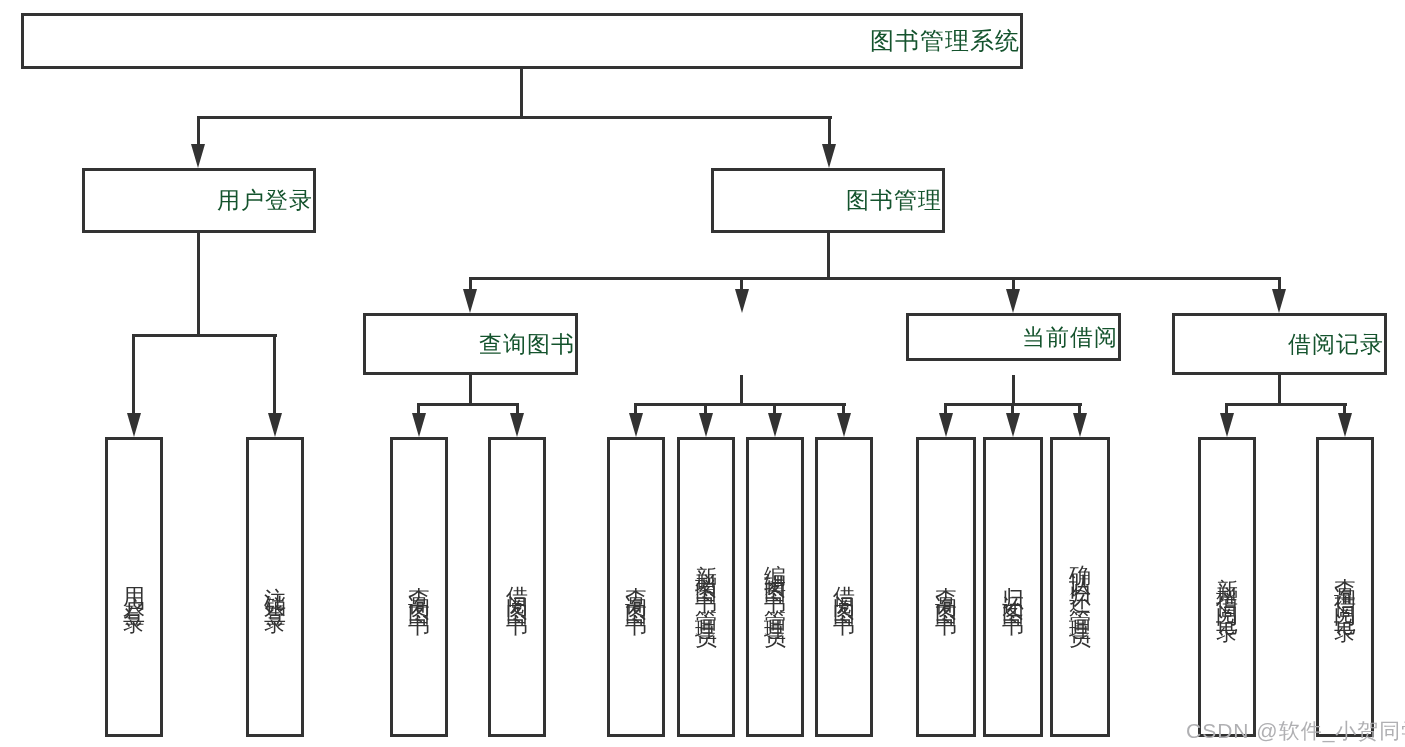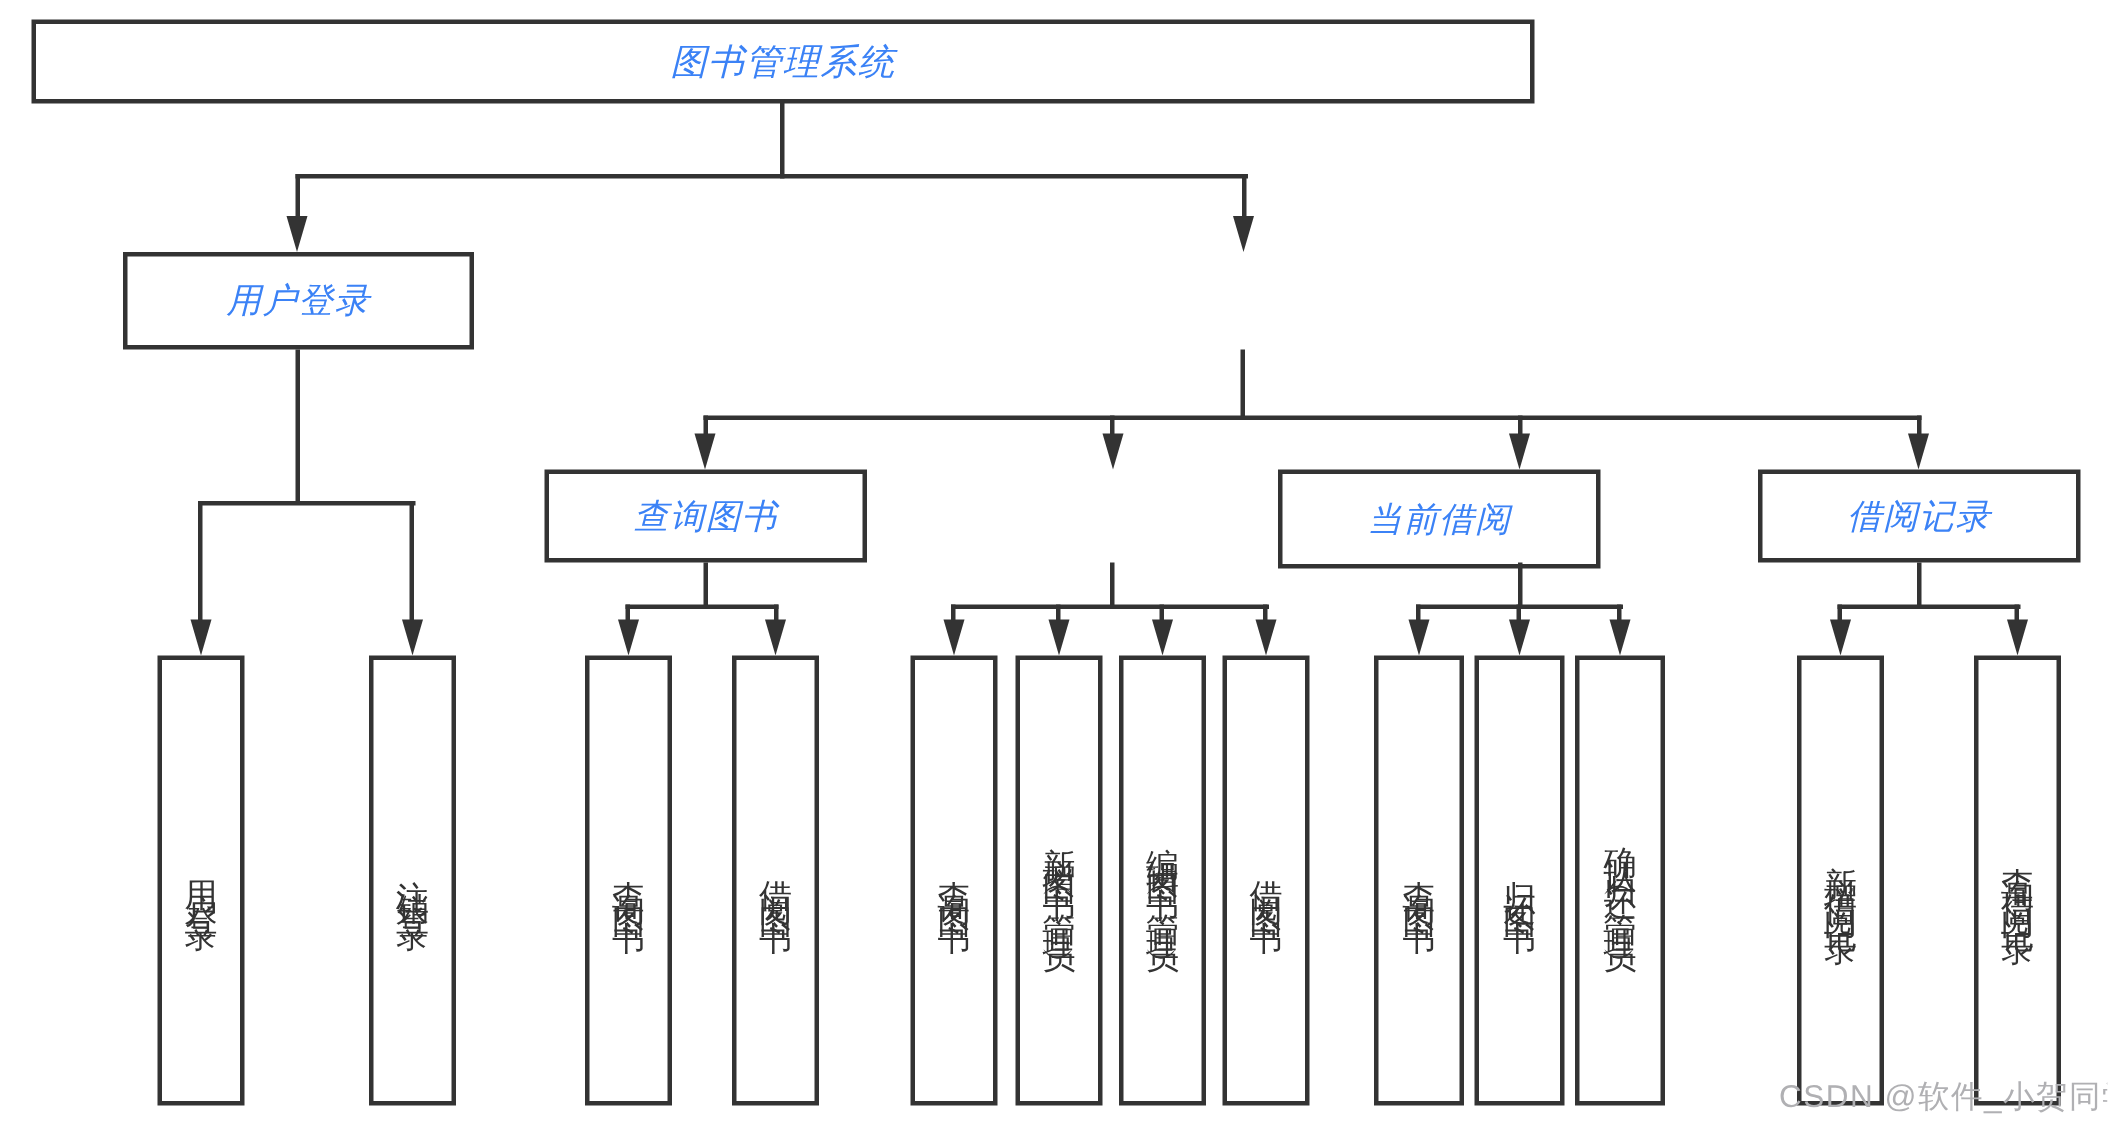--- a/index.html
+++ b/index.html
@@ -11,25 +11,24 @@
     font-family: "Liberation Sans", "DejaVu Sans", sans-serif;
     overflow: hidden;
   }
   .hbox {
     position: absolute;
     box-sizing: border-box;
     border: 3px solid #333333;
     background: #ffffff;
     display: flex;
     align-items: center;
-    justify-content: center;
+    justify-content: flex-end;
     font-size: 23px;
     letter-spacing: 1px;
-    color: #3b82f6;
-    font-style: italic;
+    color: #14532d;
   }
   .root-box { font-size: 24px; }
   .vbox {
     position: absolute;
     box-sizing: border-box;
     border: 3px solid #333333;
     background: #ffffff;
     display: flex;
     align-items: center;
     justify-content: center;
@@ -79,20 +78,23 @@
 
   <div class="line" style="left:520px; top:66px; width:3px; height:53px;"></div>
   <div class="line" style="left:197px; top:116px; width:635px; height:3px;"></div>
   <div class="line" style="left:197px; top:116px; width:3px; height:32px;"></div>
   <div class="line" style="left:828px; top:116px; width:3px; height:32px;"></div>
   <div class="arrow" style="left:191px; top:144px;"></div>
   <div class="arrow" style="left:822px; top:144px;"></div>
 
   <div class="hbox" style="left:82px; top:168px; width:234px; height:65px;">
     <span>用户登录</span>
+  </div>
+  <div class="hbox" style="left:711px; top:168px; width:234px; height:65px;">
+    <span>图书管理</span>
   </div>
 
   <div class="line" style="left:197px; top:233px; width:3px; height:103px;"></div>
   <div class="line" style="left:132px; top:334px; width:145px; height:3px;"></div>
   <div class="line" style="left:132px; top:334px; width:3px; height:81px;"></div>
   <div class="line" style="left:273px; top:334px; width:3px; height:81px;"></div>
   <div class="arrow" style="left:127px; top:413px;"></div>
   <div class="arrow" style="left:268px; top:413px;"></div>
 
   <div class="line" style="left:827px; top:233px; width:3px; height:46px;"></div>
@@ -102,21 +104,21 @@
   <div class="line" style="left:1012px; top:277px; width:3px; height:14px;"></div>
   <div class="line" style="left:1278px; top:277px; width:3px; height:14px;"></div>
   <div class="arrow" style="left:463px; top:289px;"></div>
   <div class="arrow" style="left:735px; top:289px;"></div>
   <div class="arrow" style="left:1006px; top:289px;"></div>
   <div class="arrow" style="left:1272px; top:289px;"></div>
 
   <div class="hbox" style="left:363px; top:313px; width:215px; height:62px;">
     <span>查询图书</span>
   </div>
-  <div class="hbox" style="left:852px; top:313px; width:215px; height:66px;">
+  <div class="hbox" style="left:906px; top:313px; width:215px; height:48px;">
     <span>当前借阅</span>
   </div>
   <div class="hbox" style="left:1172px; top:313px; width:215px; height:62px;">
     <span>借阅记录</span>
   </div>
 
   <div class="line" style="left:469px; top:375px; width:3px; height:30px;"></div>
   <div class="line" style="left:417px; top:403px; width:102px; height:3px;"></div>
   <div class="line" style="left:417px; top:403px; width:3px; height:13px;"></div>
   <div class="line" style="left:516px; top:403px; width:3px; height:13px;"></div>

